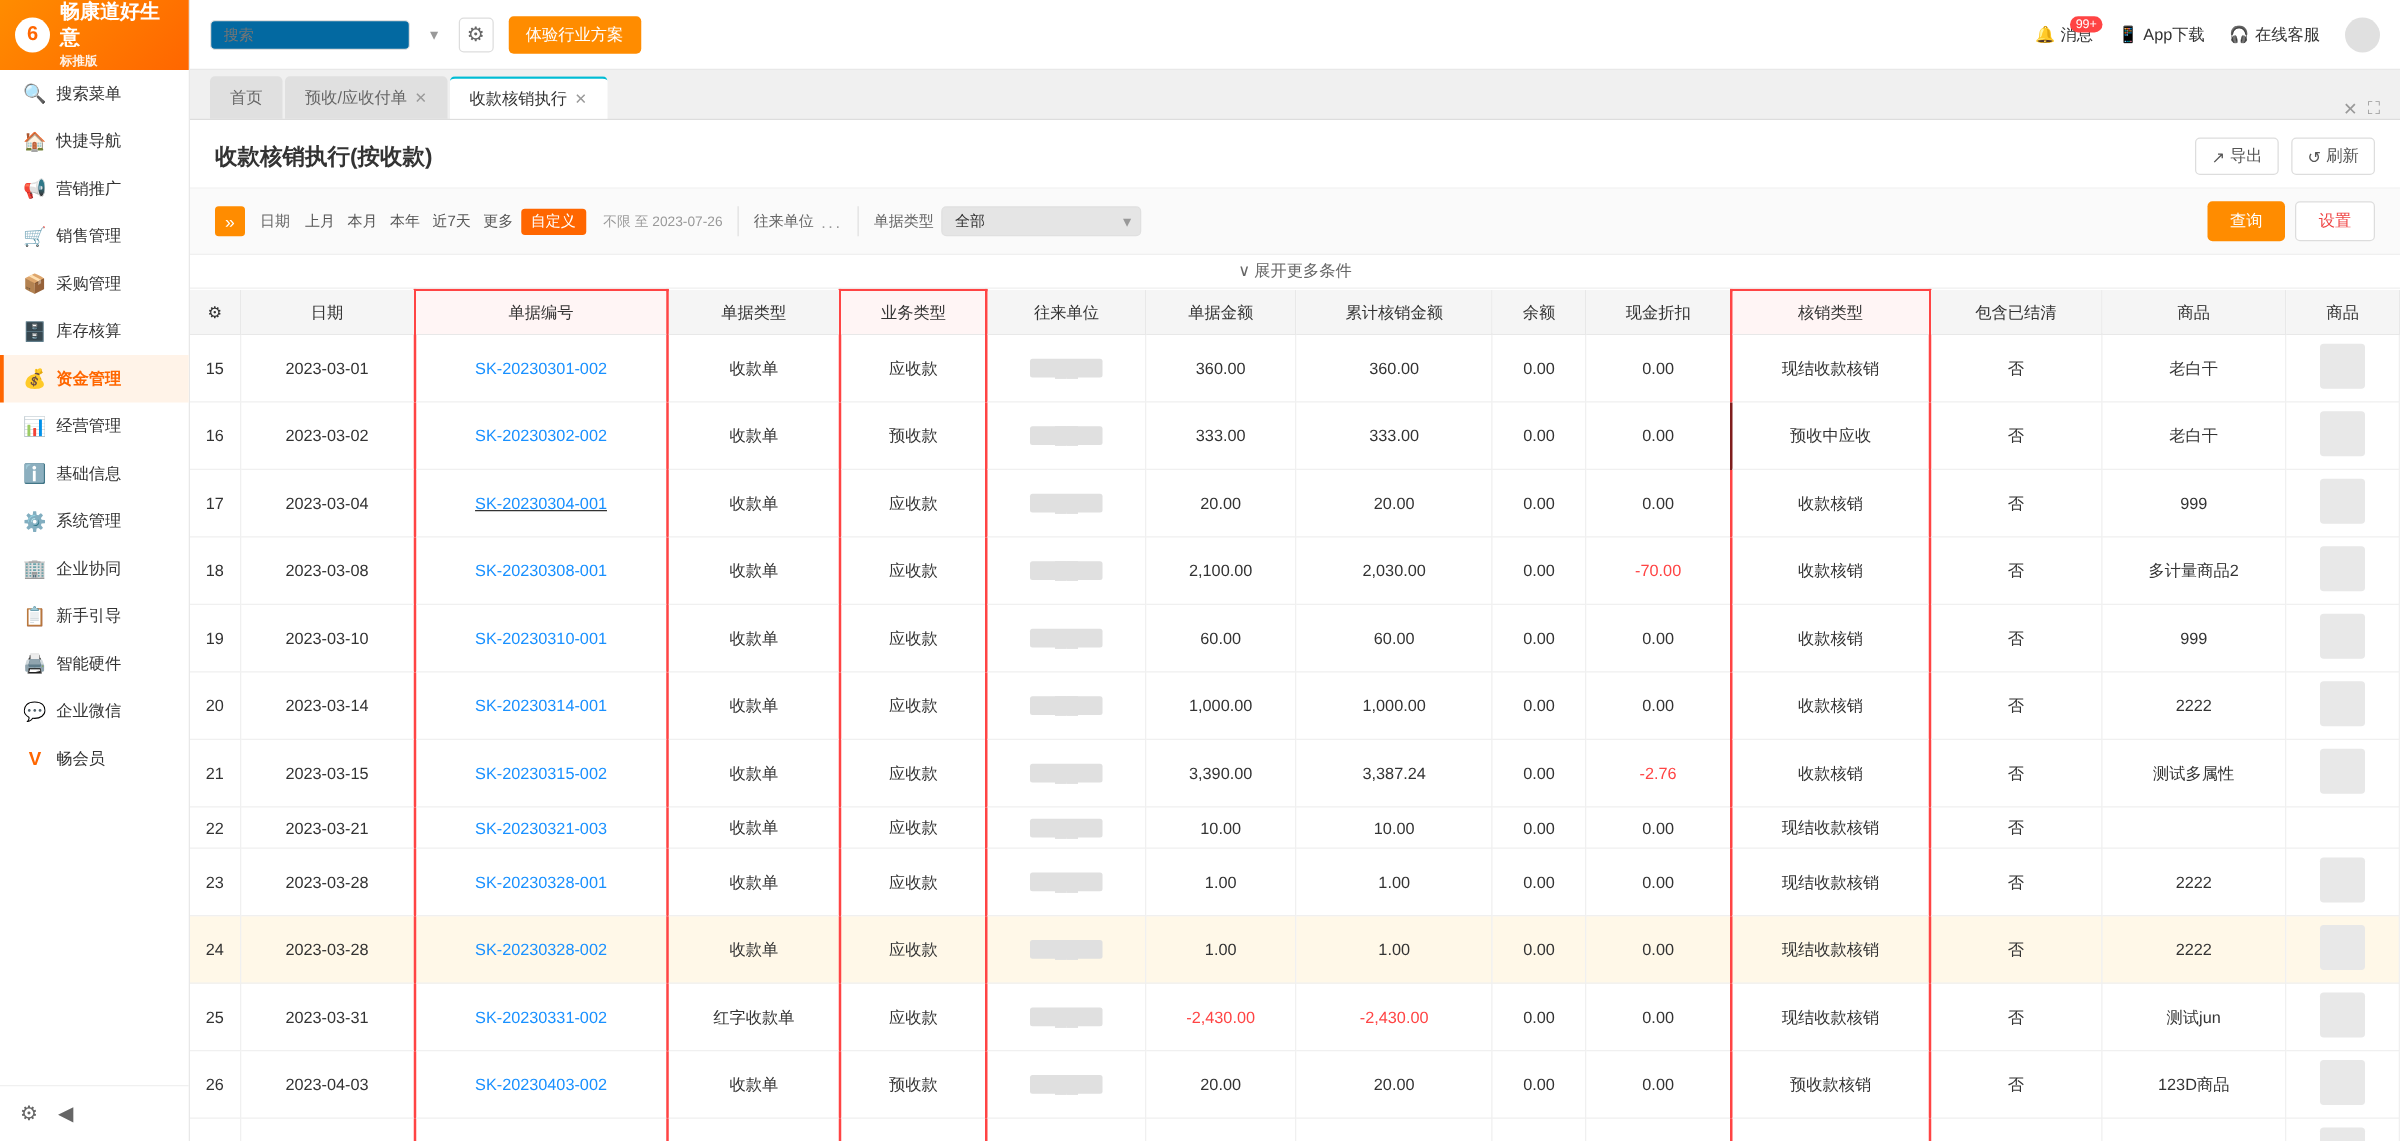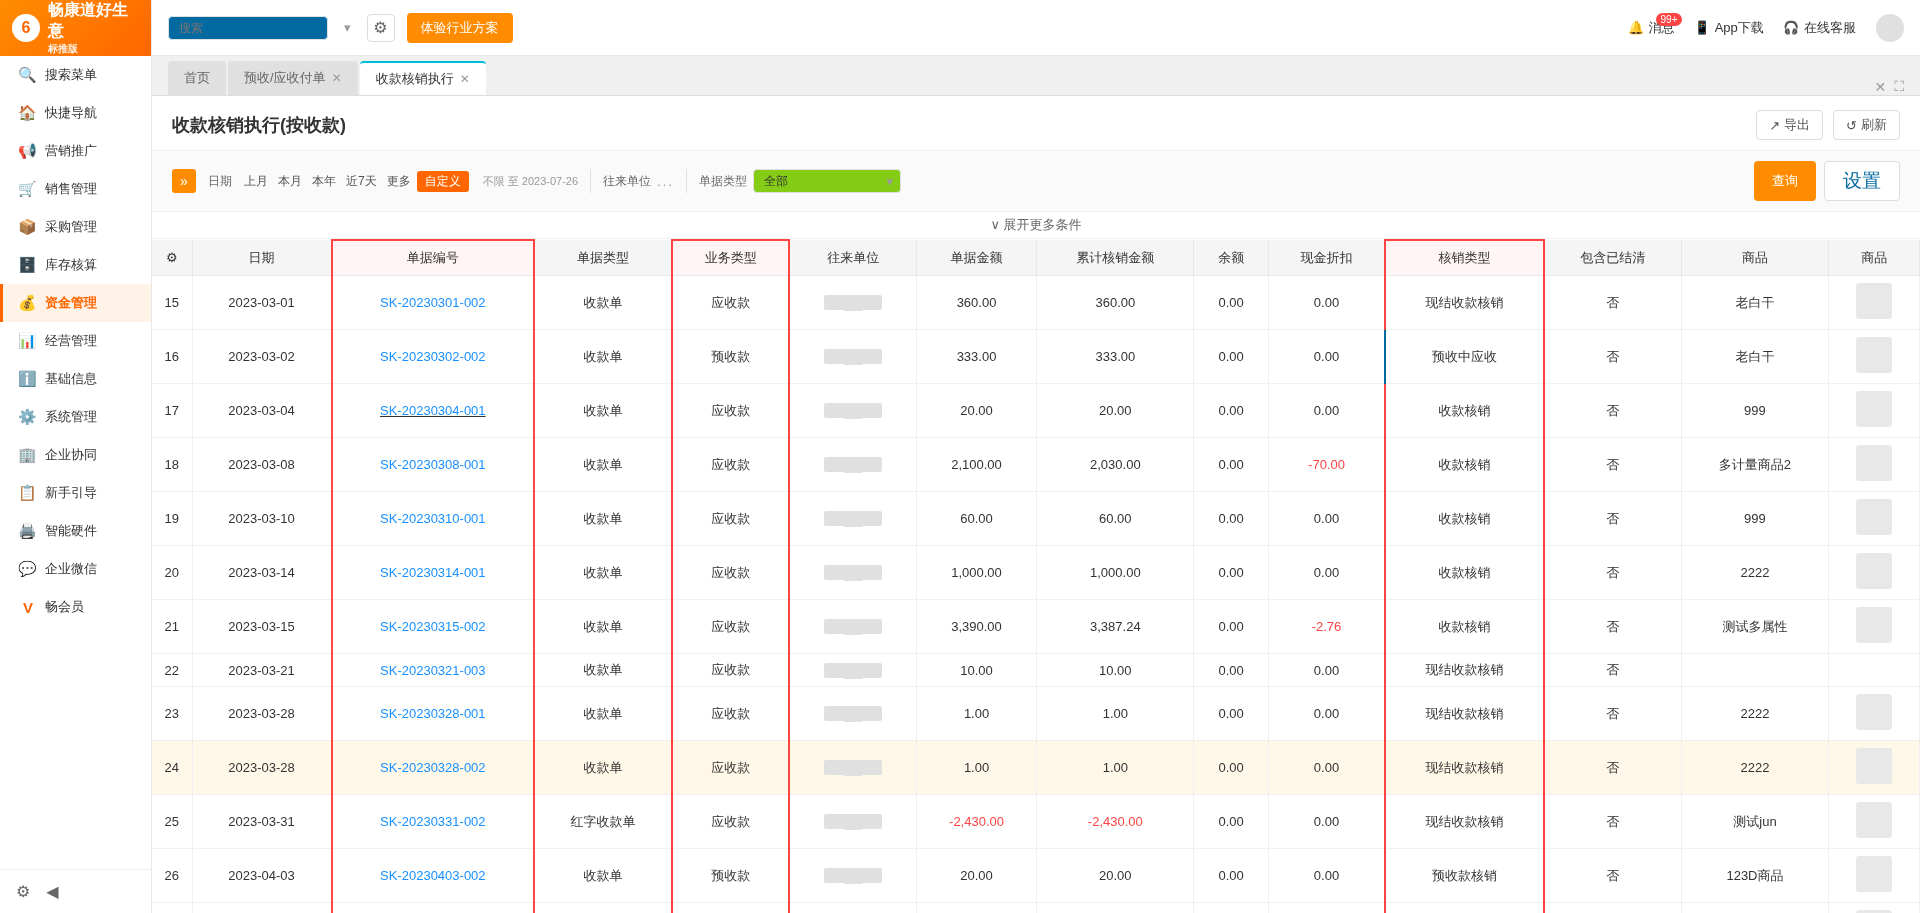--- a/index.html
+++ b/index.html
@@ -235,25 +235,25 @@
     .filter-divider { width: 1px; height: 24px; background: #e0e0e0; }
     .filter-input-group {
       display: flex;
       align-items: center;
       gap: 6px;
     }
     .filter-select {
       border: 1px solid #e0e0e0;
       border-radius: 4px;
       padding: 4px 28px 4px 10px;
-      background: #84cc16;
+      background: #e5e5e5;
       font-size: 12px;
       color: #333;
       appearance: none;
-      width: 148px;
+      width: 160px;
       cursor: pointer;
       position: relative;
     }
     .filter-select-wrap {
       position: relative;
       display: inline-block;
     }
     .filter-select-wrap::after {
       content: '▾';
       position: absolute;
@@ -269,26 +269,26 @@
       background: #ff8c00;
       color: #fff;
       border: none;
       border-radius: 4px;
       padding: 6px 18px;
       cursor: pointer;
       font-size: 13px;
     }
     .btn-setting {
       background: #fff;
-      color: #0369a1;
+      color: #ef4444;
       border: 1px solid #ddd;
       border-radius: 4px;
       padding: 6px 18px;
       cursor: pointer;
-      font-size: 19px;
+      font-size: 13px;
     }
 
     
     .expand-more-bar {
       text-align: center;
       padding: 4px;
       border-bottom: 1px solid #f0f0f0;
       color: #666;
       font-size: 12px;
       cursor: pointer;
@@ -563,21 +563,21 @@
     <td style="border-left:2px solid #ff4444;border-right:2px solid #ff4444;">
       <a class="link-blue">SK-20230302-002</a>
     </td>
     <td>收款单</td>
     <td style="border-left:2px solid #ff4444;border-right:2px solid #ff4444;">预收款</td>
     <td><span style="background:#e0e0e0;color:#e0e0e0;border-radius:2px;padding:0 20px;">██</span></td>
     <td class="">333.00</td>
     <td class="">333.00</td>
     <td>0.00</td>
     <td class="">0.00</td>
-    <td style="border-left:2px solid #0369a1;border-right:2px solid #ff4444;">预收中应收</td>
+    <td style="border-left:2px solid #7f1d1d;border-right:2px solid #ff4444;">预收中应收</td>
     <td>否</td>
     <td>老白干</td>
     <td>
       <div style="width:36px;height:36px;background:#e8e8e8;border-radius:3px;display:inline-block;"></div>
     </td>
   </tr>
             <tr>
     <td>17</td>
     <td>2023-03-04</td>
     <td style="border-left:2px solid #ff4444;border-right:2px solid #ff4444;text-decoration:underline;">

